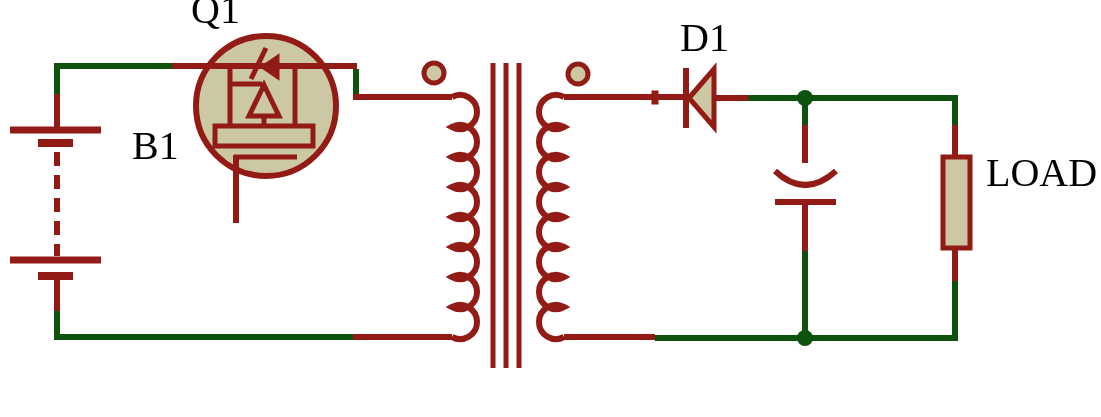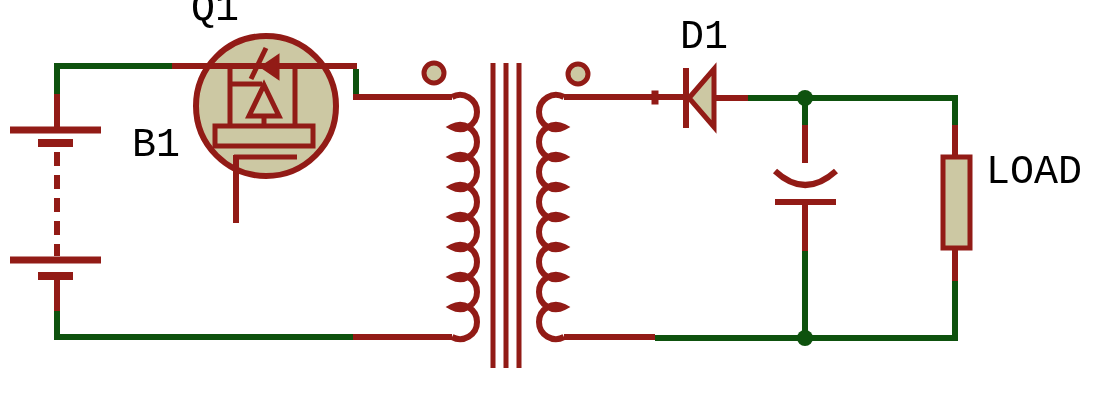--- a/index.html
+++ b/index.html
@@ -8,21 +8,21 @@
     --fill:#CCC8A3;
     --label:#000000;
     --bg:#FFFFFF;
   }
   html,body{margin:0;padding:0;background:var(--bg);}
   .canvas{
     position:relative;
     width:1101px;height:417px;
     background:var(--bg);
     overflow:hidden;
-    font-family:Liberation Mono, monospace;
+    font-family:Liberation Serif, serif;
     border-radius:17px;
   }
   svg{position:absolute;left:0;top:0;}
   .wire{stroke:var(--wire);fill:none;}
   .pin{stroke:var(--component);fill:none;}
   .sym{stroke:var(--component);fill:none;}
   .sym-filled{stroke:var(--component);fill:var(--fill);}
   .sym-solid{stroke:var(--component);fill:var(--component);}
   .dot{fill:var(--wire);stroke:none;}
   .ref-label{

